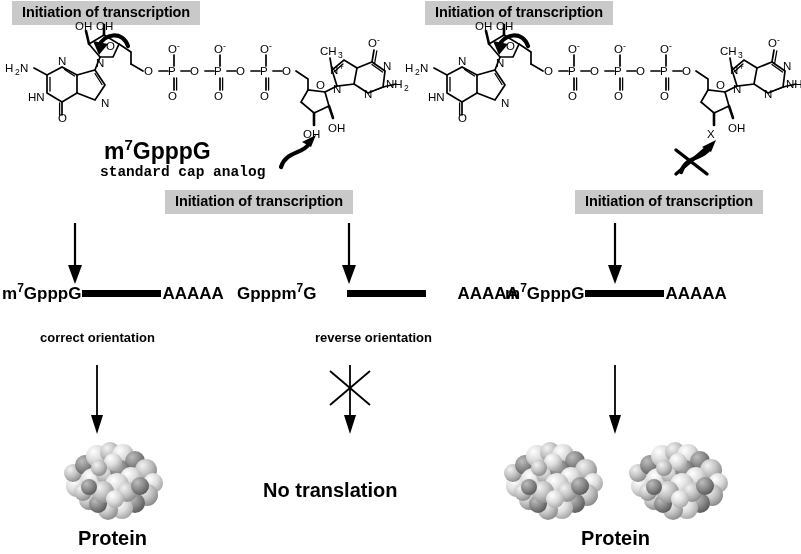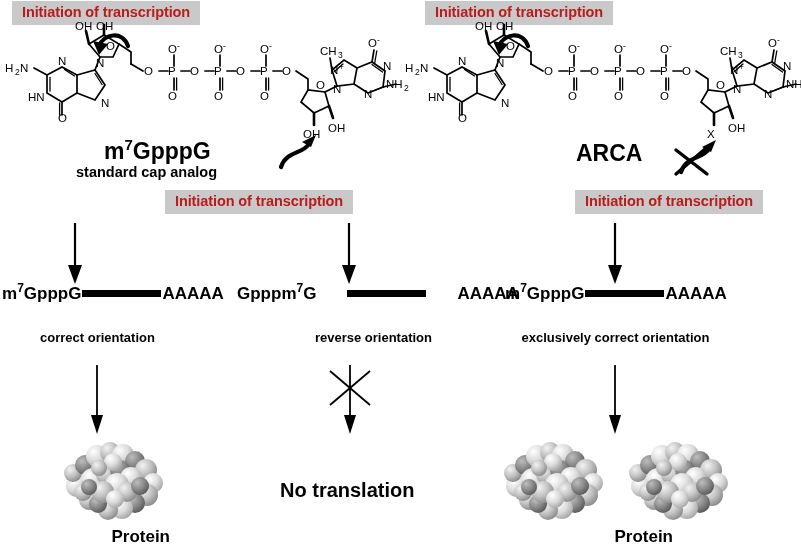--- a/index.html
+++ b/index.html
@@ -4,37 +4,37 @@
 <title>ARCA cap analog diagram</title>
 <style>
   html,body{margin:0;padding:0;background:#ffffff;}
   body{width:801px;height:554px;position:relative;overflow:hidden;
        font-family:"Liberation Sans","DejaVu Sans",sans-serif;color:#000;}
   .stage{position:absolute;left:0;top:0;width:801px;height:554px;}
   .abs{position:absolute;}
 
   
   .labelbox{
-    background:#c9c9c9;color:#b91c1c;font-weight:bold;font-size:14.5px;
+    background:#c9c9c9;color:#000000;font-weight:bold;font-size:14.5px;
     letter-spacing:-0.1px;padding:3px 10px 4px 10px;white-space:nowrap;
     line-height:1.15;
   }
 
   
   .molname{font-weight:bold;font-size:23px;letter-spacing:0px;white-space:nowrap;}
   .molsub{font-weight:bold;font-size:14.5px;white-space:nowrap;}
 
   
   .mrna{display:flex;align-items:center;white-space:nowrap;}
   .mrna .cap,.mrna .tail{font-weight:bold;font-size:17px;line-height:1;}
   .mrna .cap sup,.mrna .tail sup{font-size:12px;vertical-align:super;line-height:0;}
   .mrna .body{height:7px;background:#000;margin:0 1px;}
   .orient{font-weight:bold;font-size:13px;white-space:nowrap;text-align:center;}
   .notrans{font-weight:bold;font-size:20px;white-space:nowrap;}
-  .protlabel{font-weight:bold;font-size:17px;white-space:nowrap;text-align:right;}
+  .protlabel{font-weight:bold;font-size:20px;white-space:nowrap;text-align:center;}
 
   svg{display:block;overflow:visible;}
   text.at{font-family:"Liberation Sans","DejaVu Sans",sans-serif;font-size:11.5px;fill:#000;}
   text.at.sm{font-size:8.5px;}
 </style>
 </head>
 <body>
 
 <div class="stage">
 
@@ -160,21 +160,21 @@
       <text class="at" x="383" y="48">N</text>
       <text class="at" x="364" y="76">N</text>
       <text class="at" x="386" y="66">NH</text>
         <text class="at sm" x="404" y="69">2</text>
     </g>
   </svg>
 
   <div class="abs molname" style="left:104px;top:136px;">
     <span>m</span><sup style="font-size:15px">7</sup><span>GpppG</span>
   </div>
-  <div class="abs molsub" style="left:76px;top:164px;">standard cap analog</div>
+  <div class="abs molsub" style="left:100px;top:164px;font-family:Liberation Mono, monospace;">standard cap analog</div>
 
   <div class="abs labelbox" style="left:165px;top:190px;">Initiation of transcription</div>
 
   <svg class="abs" style="left:400px;top:22px;" width="401" height="180" viewBox="0 0 401 180">
     <g stroke="#000" stroke-width="1.7" fill="none" stroke-linecap="round">
       <path d="M128,24 C122,8 104,12 99,24" stroke-width="4.2" fill="none"></path>
       <polygon points="99,33 93,19 108,22" fill="#000" stroke="none"></polygon>
 
       <path d="M47,53 L62,45 L77,53 L77,71 L62,80 L47,71 Z" stroke-width="1.7"></path>
       <path d="M50,55.5 L50,69" stroke-width="1.3"></path>
@@ -271,21 +271,20 @@
       <text class="at" x="333" y="71">N</text>
       <text class="at" x="368" y="25">O</text>
         <text class="at sm" x="377" y="21">-</text>
       <text class="at" x="383" y="48">N</text>
       <text class="at" x="364" y="76">N</text>
       <text class="at" x="386" y="66">NH</text>
         <text class="at sm" x="404" y="69">2</text>
     </g>
   </svg>
 
-  <div class="abs molname" style="left:576px;top:140px;">ARCA</div>
 
   <div class="abs labelbox" style="left:575px;top:190px;">Initiation of transcription</div>
 
   <svg class="abs" style="left:60px;top:223px;" width="30" height="62" viewBox="0 0 30 62">
     <path d="M15,0 L15,48" stroke="#000" stroke-width="2.2" fill="none"></path>
     <polygon points="15,61 8,42 22,42" fill="#000"></polygon>
   </svg>
   <svg class="abs" style="left:334px;top:223px;" width="30" height="62" viewBox="0 0 30 62">
     <path d="M15,0 L15,48" stroke="#000" stroke-width="2.2" fill="none"></path>
     <polygon points="15,61 8,42 22,42" fill="#000"></polygon>
@@ -308,21 +307,20 @@
   </div>
 
   <div class="abs mrna" style="left:505px;top:285px;">
     <span class="cap"><span>m</span><sup>7</sup><span>GpppG</span></span>
     <span class="body" style="width:79px;"></span>
     <span class="tail">AAAAA</span>
   </div>
 
   <div class="abs orient" style="left:20px;top:330px;width:155px;">correct orientation</div>
   <div class="abs orient" style="left:272px;top:330px;width:160px;text-align:right;">reverse orientation</div>
-  <div class="abs orient" style="left:498px;top:330px;width:235px;">exclusively correct orientation</div>
 
   <svg class="abs" style="left:82px;top:365px;" width="30" height="70" viewBox="0 0 30 70">
     <path d="M15,0 L15,56" stroke="#000" stroke-width="1.8" fill="none"></path>
     <polygon points="15,69 9,50 21,50" fill="#000"></polygon>
   </svg>
 
   <svg class="abs" style="left:325px;top:365px;" width="50" height="70" viewBox="0 0 50 70">
     <path d="M25,0 L25,56" stroke="#000" stroke-width="1.8" fill="none"></path>
     <polygon points="25,69 19,50 31,50" fill="#000"></polygon>
     <path d="M5,6 L45,40" stroke="#000" stroke-width="1.8" fill="none"></path>
@@ -378,21 +376,21 @@
       <circle cx="85" cy="46" r="9" fill="url(#sphd)"></circle>
       <circle cx="28" cy="52" r="9" fill="url(#sph)"></circle>
       <circle cx="58" cy="22" r="9" fill="url(#sphl)"></circle>
       <circle cx="44" cy="28" r="8" fill="url(#sph)"></circle>
       <circle cx="34" cy="47" r="8" fill="url(#sphd)"></circle>
       <circle cx="60" cy="59" r="9" fill="url(#sphl)"></circle>
     </g>
   </svg>
   <div class="abs protlabel" style="left:55px;top:527px;width:115px;">Protein</div>
 
-  <div class="abs notrans" style="left:280px;top:479px;text-align:center;">No translation</div>
+  <div class="abs notrans" style="left:263px;top:479px;text-align:center;">No translation</div>
 
   <svg class="abs" style="left:495px;top:440px;" width="115" height="85" viewBox="0 0 115 85">
     <g>
       <circle cx="22" cy="46" r="11" fill="url(#sphl)"></circle>
       <circle cx="34" cy="60" r="10" fill="url(#sph)"></circle>
       <circle cx="18" cy="33" r="9" fill="url(#sph)"></circle>
       <circle cx="30" cy="25" r="10" fill="url(#sphd)"></circle>
       <circle cx="42" cy="16" r="11" fill="url(#sphl)"></circle>
       <circle cx="55" cy="12" r="10" fill="url(#sph)"></circle>
       <circle cx="68" cy="15" r="11" fill="url(#sphl)"></circle>

